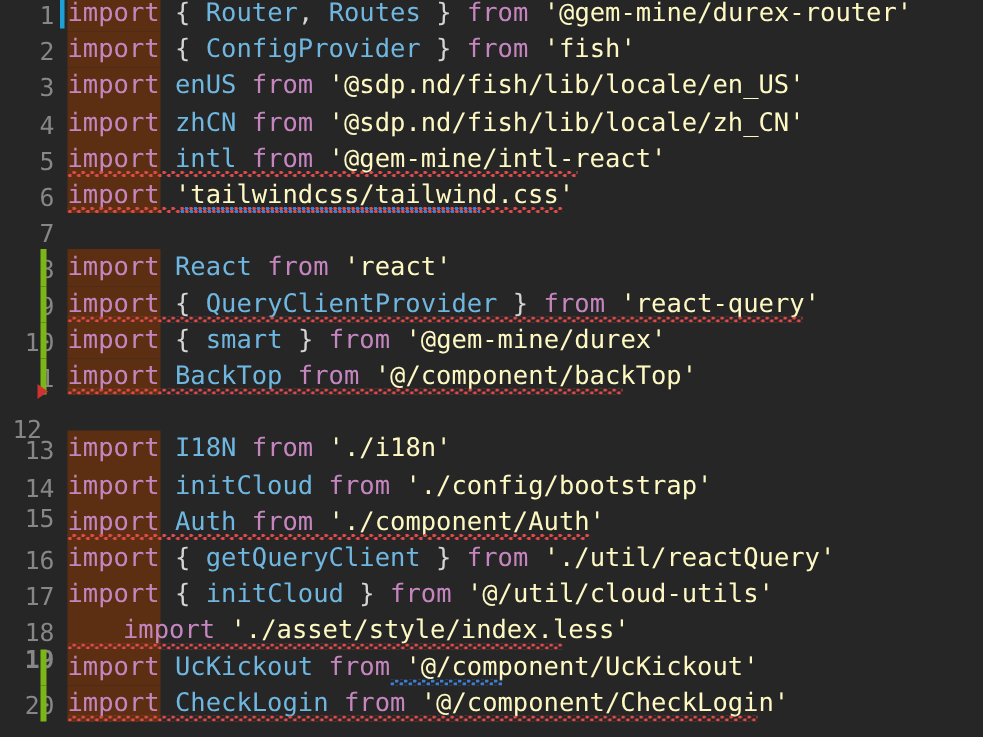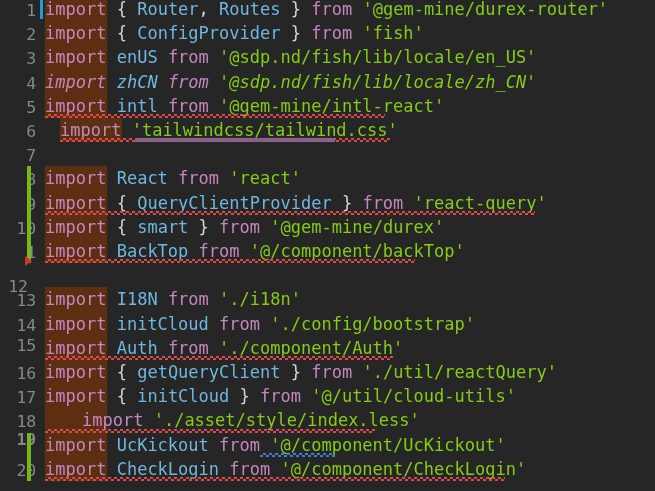--- a/index.html
+++ b/index.html
@@ -67,21 +67,21 @@
     width: 62px;
     height: 24.2px;
     background: #5c2f12;
   }
   .txt { position: relative; }
 
   
   .kw   { color: #c586c0; }       
   .id   { color: #6fb7e0; }       
   .punc { color: #d4d4d4; }       
-  .str  { color: #84cc16; }       
+  .str  { color: #fef9c3; }       
 
   
   .sq {
     position: absolute;
     height: 4px;
     background-repeat: repeat-x;
     background-size: 6px 4px;
   }
   .sq-err {
     background-image:
@@ -132,23 +132,23 @@
       <div class="ln" style="top: 410.4px;">18</div>
       <div class="ln" style="top: 428px; font-weight: bold;">19</div>
       <div class="diffbar" style="top: 432.6px; height: 24.2px;"></div>
       <div class="ln" style="top: 458.8px;">20</div>
       <div class="diffbar" style="top: 456.8px; height: 24.2px;"></div>
     </div>
   <div class="code">
       <div class="line" style="top: -3px;"><div class="hl"></div><span class="txt"><span class="kw">import</span><span class="punc"> </span><span class="punc">{</span><span class="punc"> </span><span class="id">Router</span><span class="punc">,</span><span class="punc"> </span><span class="id">Routes</span><span class="punc"> </span><span class="punc">}</span><span class="punc"> </span><span class="kw">from</span><span class="punc"> </span><span class="str">'@gem-mine/durex-router'</span></span></div>
       <div class="line" style="top: 21.2px;"><div class="hl"></div><span class="txt"><span class="kw">import</span><span class="punc"> </span><span class="punc">{</span><span class="punc"> </span><span class="id">ConfigProvider</span><span class="punc"> </span><span class="punc">}</span><span class="punc"> </span><span class="kw">from</span><span class="punc"> </span><span class="str">'fish'</span></span></div>
       <div class="line" style="top: 45.4px;"><div class="hl"></div><span class="txt"><span class="kw">import</span><span class="punc"> </span><span class="id">enUS</span><span class="punc"> </span><span class="kw">from</span><span class="punc"> </span><span class="str">'@sdp.nd/fish/lib/locale/en_US'</span></span></div>
-      <div class="line" style="top: 69.6px; font-style: italic;"><div class="hl"></div><span class="txt"><span class="kw">import</span><span class="punc"> </span><span class="id">zhCN</span><span class="punc"> </span><span class="kw">from</span><span class="punc"> </span><span class="str">'@sdp.nd/fish/lib/locale/zh_CN'</span></span></div>
+      <div class="line" style="top: 69.6px;"><div class="hl"></div><span class="txt"><span class="kw">import</span><span class="punc"> </span><span class="id">zhCN</span><span class="punc"> </span><span class="kw">from</span><span class="punc"> </span><span class="str">'@sdp.nd/fish/lib/locale/zh_CN'</span></span></div>
       <div class="line" style="top: 93.8px;"><div class="hl"></div><span class="txt"><span class="kw">import</span><span class="punc"> </span><span class="id">intl</span><span class="punc"> </span><span class="kw">from</span><span class="punc"> </span><span class="str">'@gem-mine/intl-react'</span></span><div class="sq sq-err" style="left: 0px; width: 340px; top: 20.2px;"></div></div>
-      <div class="line" style="top: 118px; margin-left: 15px;"><div class="hl"></div><span class="txt"><span class="kw">import</span><span class="punc"> </span><span class="str">'tailwindcss/tailwind.css'</span></span><div class="sq sq-err" style="left: 0px; width: 330px; top: 20.2px;"></div><div class="sq sq-info" style="left: 75px; width: 200px; top: 20.2px;"></div></div>
+      <div class="line" style="top: 118px;"><div class="hl"></div><span class="txt"><span class="kw">import</span><span class="punc"> </span><span class="str">'tailwindcss/tailwind.css'</span></span><div class="sq sq-err" style="left: 0px; width: 330px; top: 20.2px;"></div><div class="sq sq-info" style="left: 75px; width: 200px; top: 20.2px;"></div></div>
       <div class="line" style="top: 142.2px;"><span class="txt"></span></div>
       <div class="line" style="top: 166.4px; text-align: right;"><div class="hl"></div><span class="txt"><span class="kw">import</span><span class="punc"> </span><span class="id">React</span><span class="punc"> </span><span class="kw">from</span><span class="punc"> </span><span class="str">'react'</span></span></div>
       <div class="line" style="top: 190.6px;"><div class="hl"></div><span class="txt"><span class="kw">import</span><span class="punc"> </span><span class="punc">{</span><span class="punc"> </span><span class="id">QueryClientProvider</span><span class="punc"> </span><span class="punc">}</span><span class="punc"> </span><span class="kw">from</span><span class="punc"> </span><span class="str">'react-query'</span></span><div class="sq sq-err" style="left: 0px; width: 490px; top: 20.2px;"></div></div>
       <div class="line" style="top: 214.8px;"><div class="hl"></div><span class="txt"><span class="kw">import</span><span class="punc"> </span><span class="punc">{</span><span class="punc"> </span><span class="id">smart</span><span class="punc"> </span><span class="punc">}</span><span class="punc"> </span><span class="kw">from</span><span class="punc"> </span><span class="str">'@gem-mine/durex'</span></span></div>
       <div class="line" style="top: 239px;"><div class="hl"></div><span class="txt"><span class="kw">import</span><span class="punc"> </span><span class="id">BackTop</span><span class="punc"> </span><span class="kw">from</span><span class="punc"> </span><span class="str">'@/component/backTop'</span></span><div class="sq sq-err" style="left: 0px; width: 370px; top: 20.2px;"></div></div>
       <div class="line" style="top: 263.2px;"><span class="txt"></span></div>
       <div class="line" style="top: 287.4px;"><div class="hl"></div><span class="txt"><span class="kw">import</span><span class="punc"> </span><span class="id">I18N</span><span class="punc"> </span><span class="kw">from</span><span class="punc"> </span><span class="str">'./i18n'</span></span></div>
       <div class="line" style="top: 311.6px;"><div class="hl"></div><span class="txt"><span class="kw">import</span><span class="punc"> </span><span class="id">initCloud</span><span class="punc"> </span><span class="kw">from</span><span class="punc"> </span><span class="str">'./config/bootstrap'</span></span></div>
       <div class="line" style="top: 335.8px;"><div class="hl"></div><span class="txt"><span class="kw">import</span><span class="punc"> </span><span class="id">Auth</span><span class="punc"> </span><span class="kw">from</span><span class="punc"> </span><span class="str">'./component/Auth'</span></span><div class="sq sq-err" style="left: 0px; width: 348px; top: 20.2px;"></div></div>
       <div class="line" style="top: 360px;"><div class="hl"></div><span class="txt"><span class="kw">import</span><span class="punc"> </span><span class="punc">{</span><span class="punc"> </span><span class="id">getQueryClient</span><span class="punc"> </span><span class="punc">}</span><span class="punc"> </span><span class="kw">from</span><span class="punc"> </span><span class="str">'./util/reactQuery'</span></span></div>

